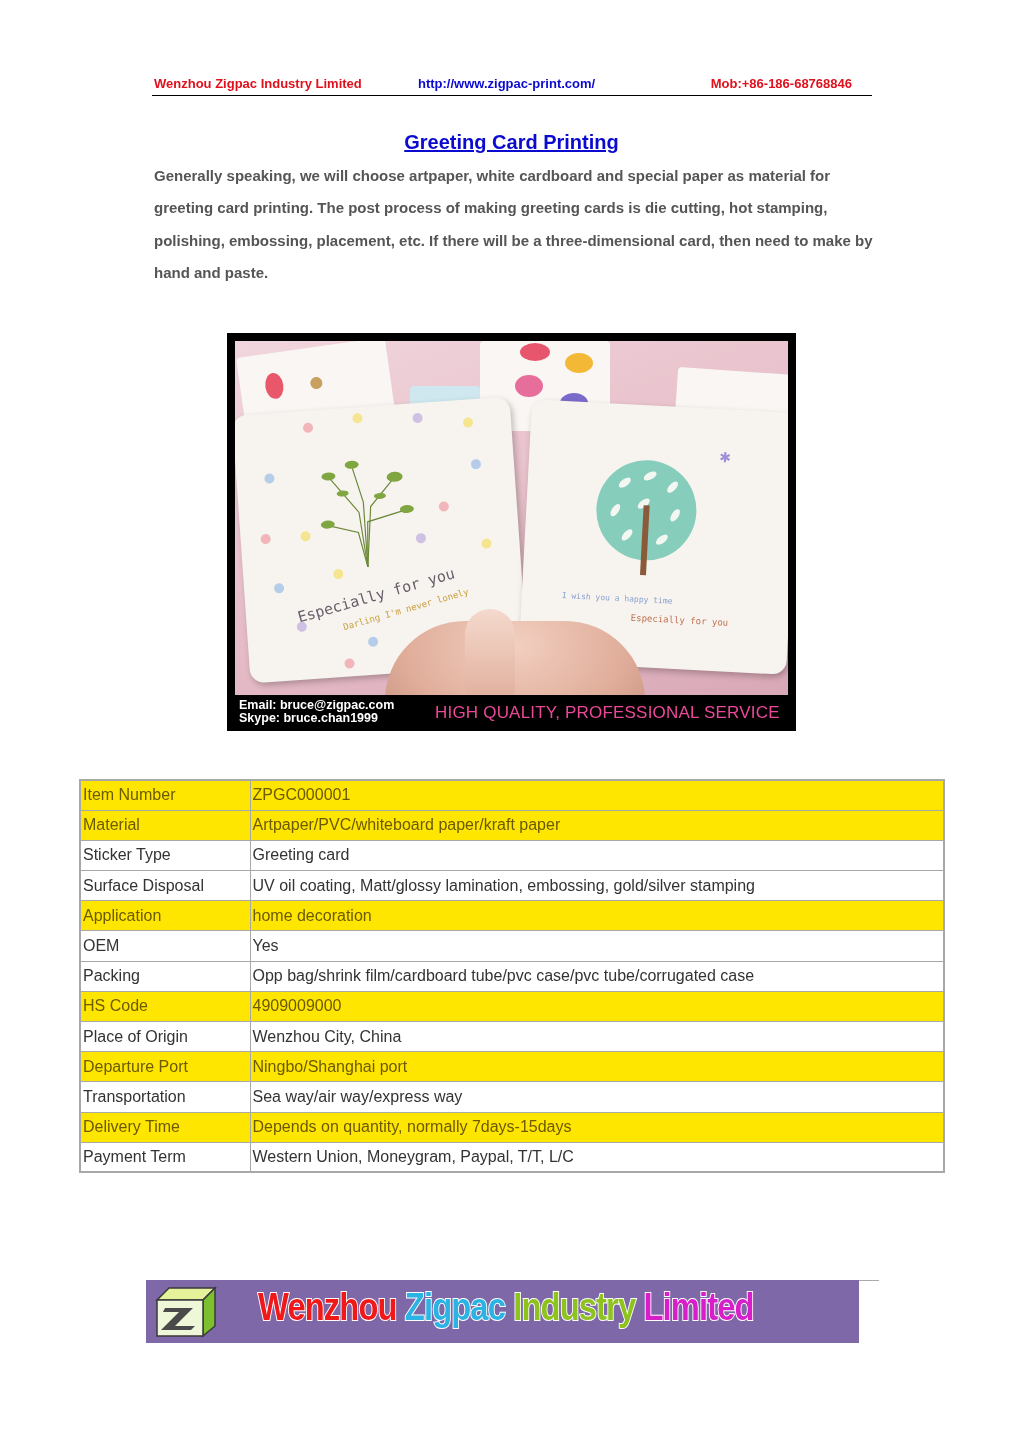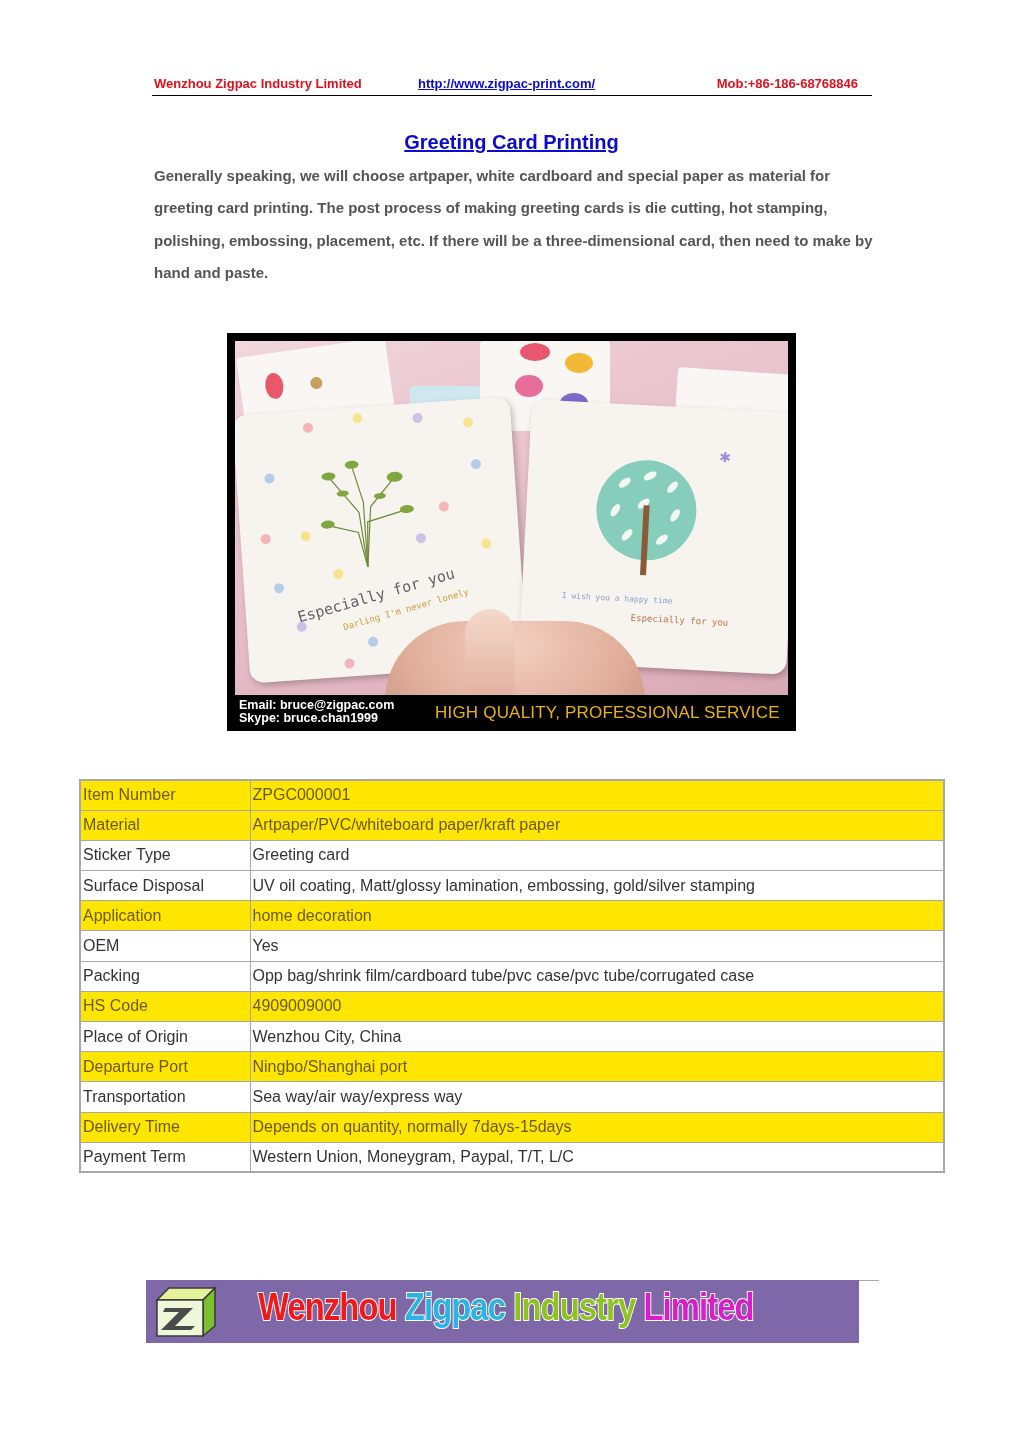--- a/index.html
+++ b/index.html
@@ -5,22 +5,22 @@
     * { box-sizing: border-box; margin: 0; padding: 0; }
     html, body { width: 1023px; height: 1447px; background: #ffffff; overflow: hidden; }
     body { position: relative; font-family: "Liberation Sans", sans-serif; }
 
     .header {
       position: absolute; left: 152px; top: 74px; width: 720px; height: 22px;
       border-bottom: 1.5px solid #000;
       font-size: 13px; font-weight: bold; color: #e0111c;
     }
     .header .company { position: absolute; left: 2px; top: 2px; }
-    .header .url { position: absolute; left: 266px; top: 2px; color: #0a0ad0; text-decoration: underline; }
-    .header .mob { position: absolute; right: 14px; top: 2px; padding-left: 24px; }
+    .header .url { position: absolute; left: 266px; top: 2px; color: #0a0ad0; }
+    .header .mob { position: absolute; right: 20px; top: 2px; padding-left: 24px; }
 
     .title {
       position: absolute; left: 0; width: 1023px; top: 131px; text-align: center;
       font-size: 20px; font-weight: bold; color: #0a0ad0; text-decoration: underline;
     }
     .intro {
       position: absolute; left: 154px; top: 160px; width: 730px;
       font-size: 15px; font-weight: bold; color: #555555; line-height: 32.4px;
     }
 
@@ -56,21 +56,21 @@
       position: absolute; left: 230px; top: 268px; width: 50px; height: 90px;
       background: linear-gradient(180deg, #f4d9cc, #e2b09e); border-radius: 25px 25px 10px 10px;
     }
     .photo .footer {
       position: absolute; left: 0; top: 362px; width: 569px; height: 36px; background: #000;
     }
     .photo .contact {
       position: absolute; left: 12px; top: 4px; color: #fff; font-size: 12.5px; font-weight: bold; line-height: 13px;
     }
     .photo .slogan {
-      position: absolute; left: 208px; top: 8px; color: #eab308; font-size: 17px; letter-spacing: 0.2px;
+      position: absolute; left: 208px; top: 8px; color: #ec4899; font-size: 17px; letter-spacing: 0.2px;
     }
 
     
     .spec-table {
       position: absolute; left: 79px; top: 779px; width: 866px;
       border-collapse: collapse; border: 2px solid #a8a8a8;
       font-size: 16px;
     }
     .spec-table td {
       border: 1.5px solid #a8a8a8; height: 30.2px; padding: 0 2px; vertical-align: middle;

